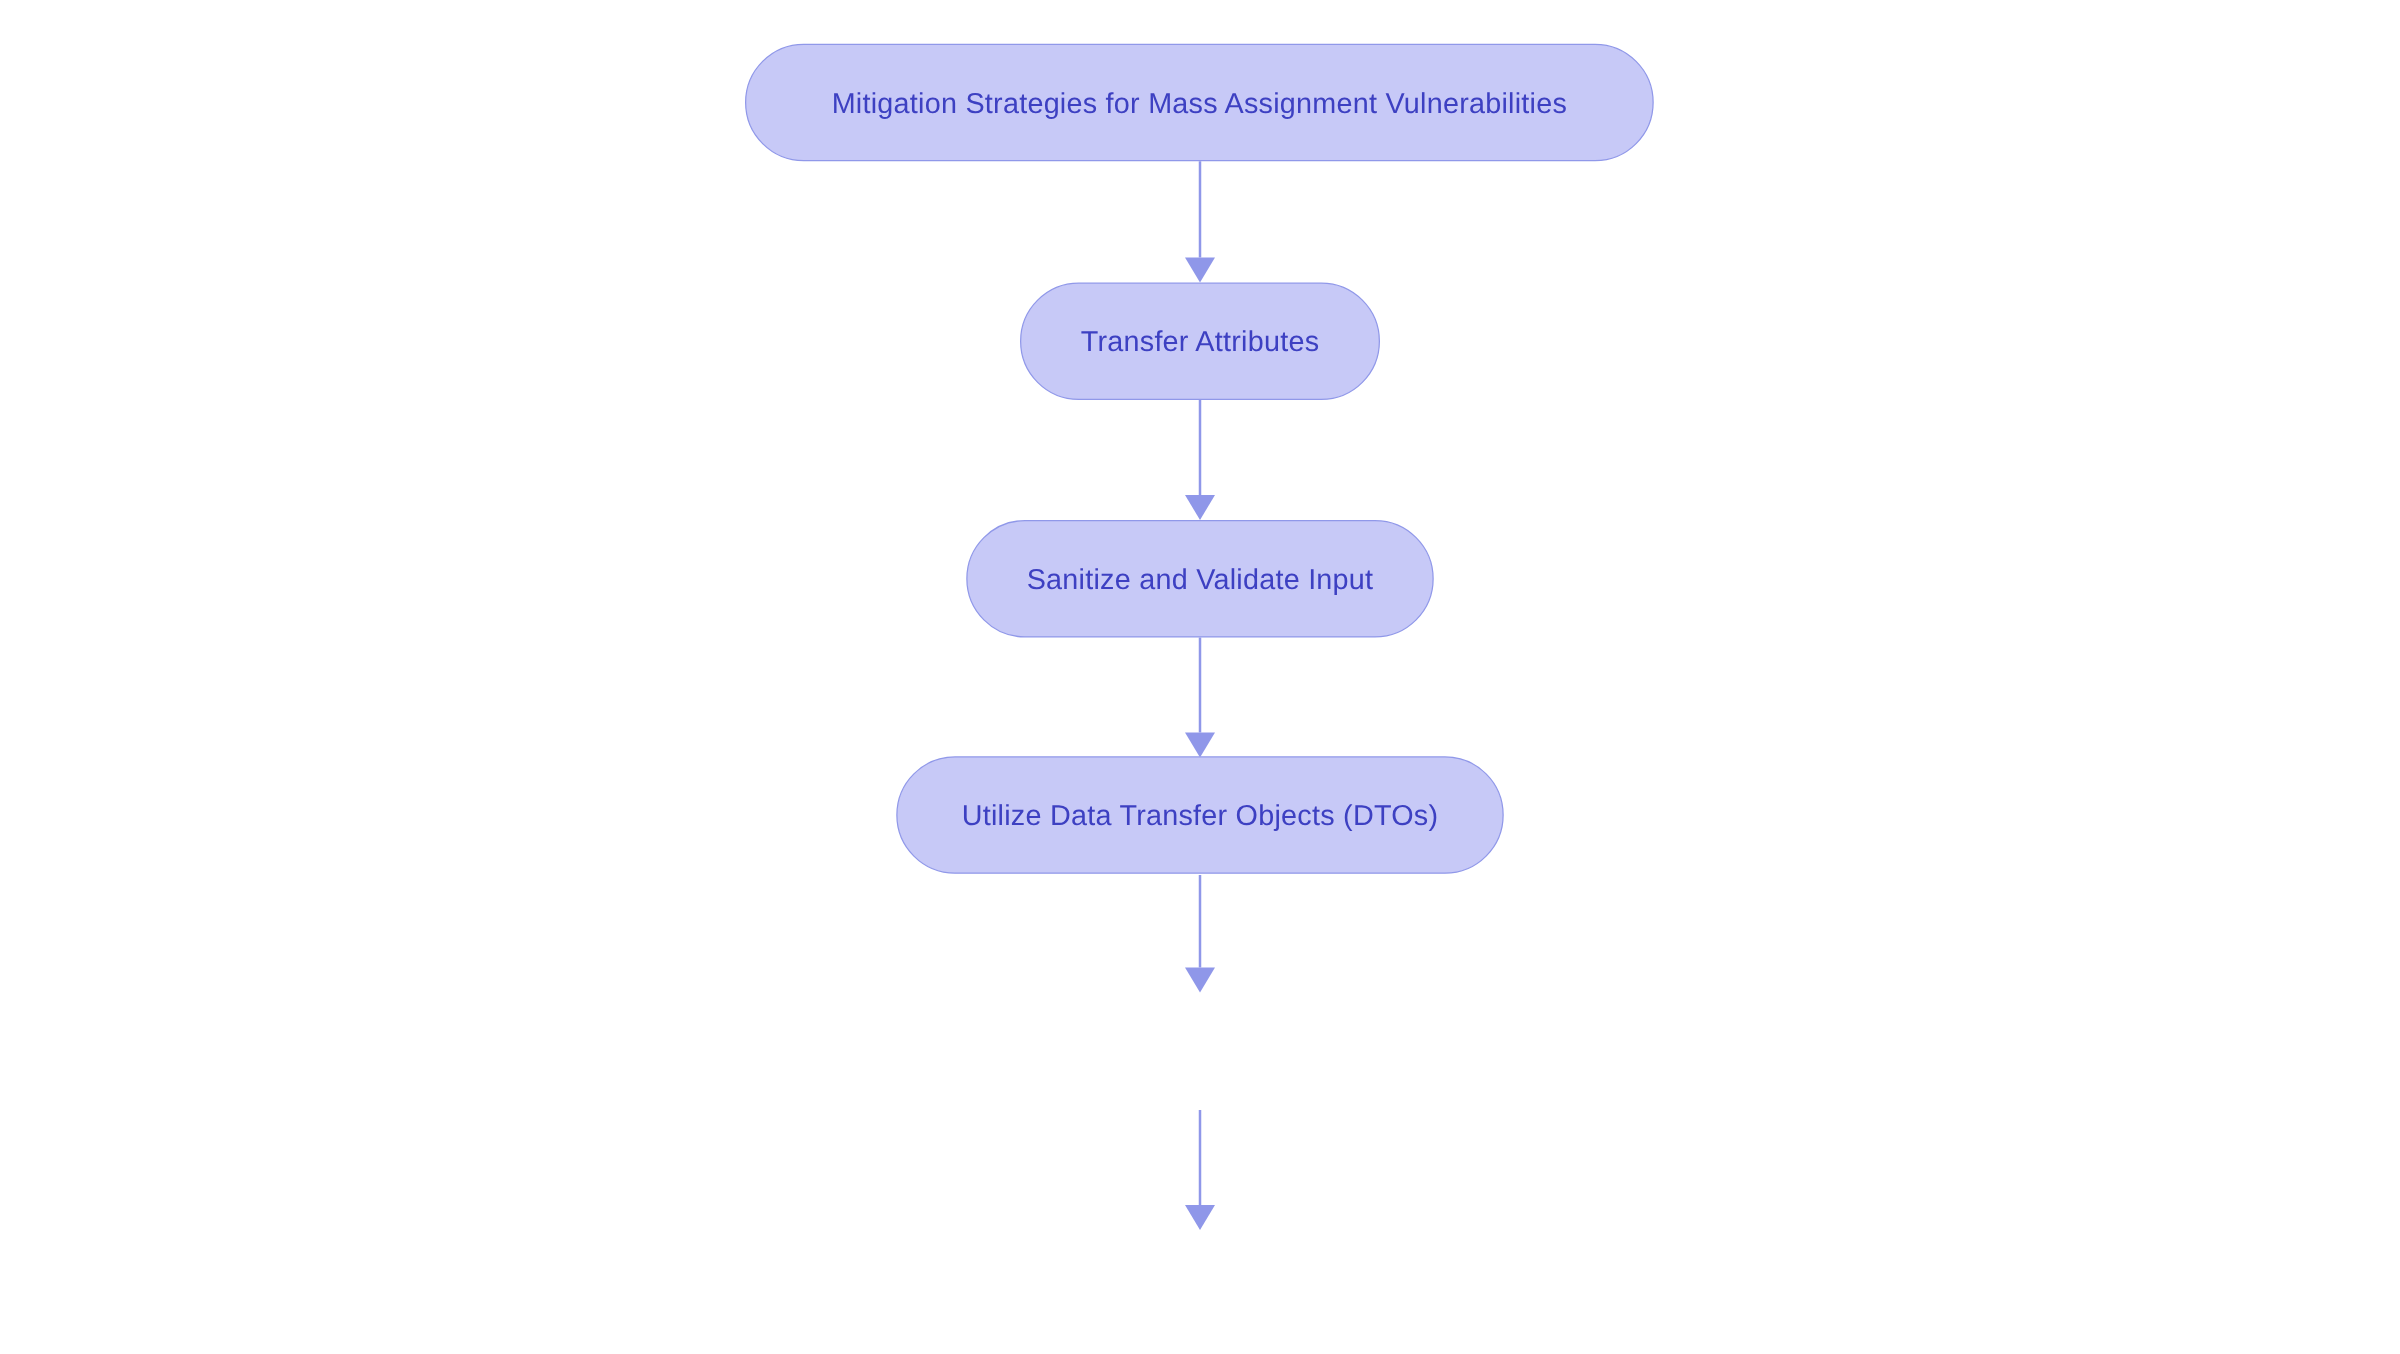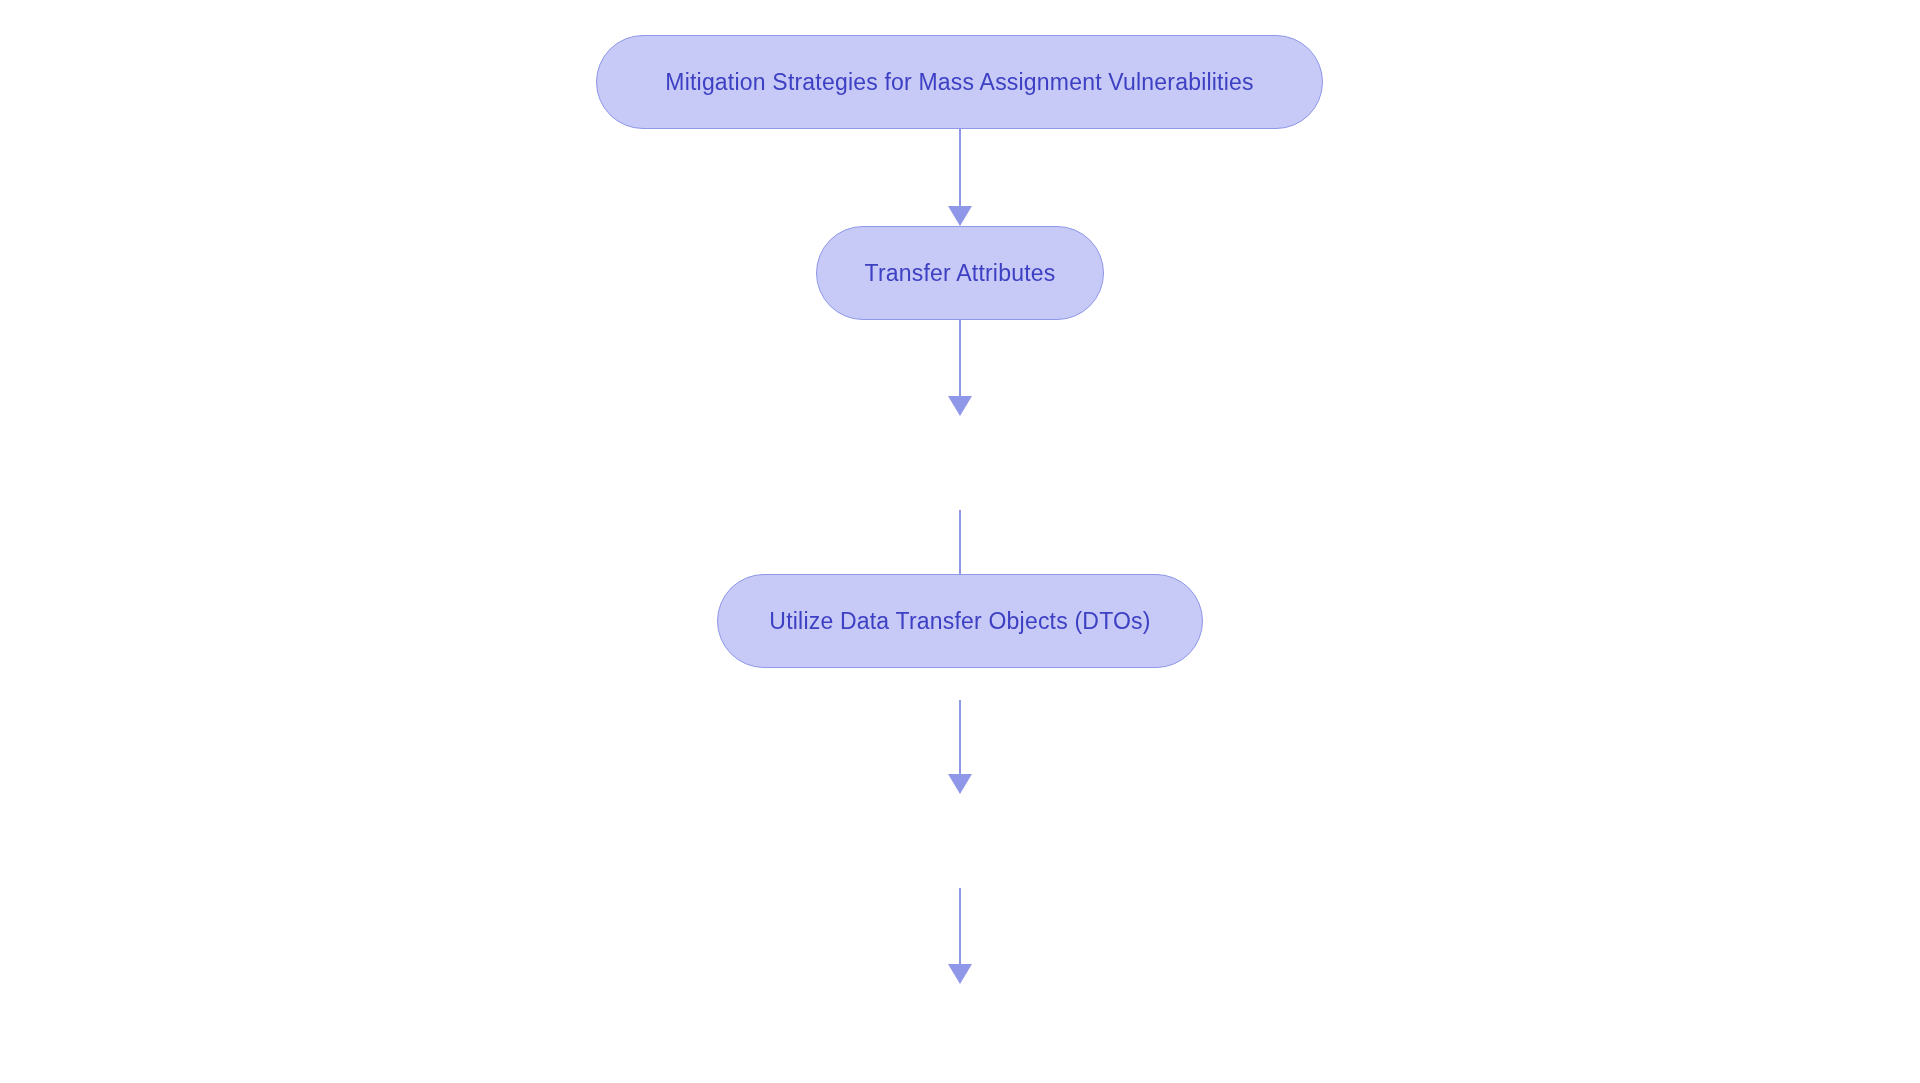--- a/index.html
+++ b/index.html
@@ -37,21 +37,21 @@
     display: flex;
     align-items: center;
     justify-content: center;
     text-align: center;
     white-space: nowrap;
   }
   
   .node-1 { left: 596px; top: 17px;  width: 727px; }
   .node-2 { left: 816px; top: 208px; width: 288px; }
   .node-3 { left: 773px; top: 398px; width: 374px; }
-  .node-4 { left: 717px; top: 556px; width: 486px; }
+  .node-4 { left: 717px; top: 587px; width: 486px; }
   .node-5 { left: 642px; top: 776px; width: 636px; }
   .node-6 { left: 743px; top: 966px; width: 434px; }
 
   .arrow {
     position: absolute;
     left: 948px;            
     width: 24px;
     display: flex;
     flex-direction: column;
     align-items: center;
@@ -90,20 +90,23 @@
 
   <div class="node node-2">
     <span>Transfer Attributes</span>
   </div>
 
   <div class="arrow arrow-2">
     <div class="arrow-line"></div>
     <div class="arrow-head"></div>
   </div>
 
+  <div class="node node-3">
+    <span>Sanitize and Validate Input</span>
+  </div>
 
   <div class="arrow arrow-3">
     <div class="arrow-line"></div>
     <div class="arrow-head"></div>
   </div>
 
   <div class="node node-4">
     <span>Utilize Data Transfer Objects (DTOs)</span>
   </div>
 

